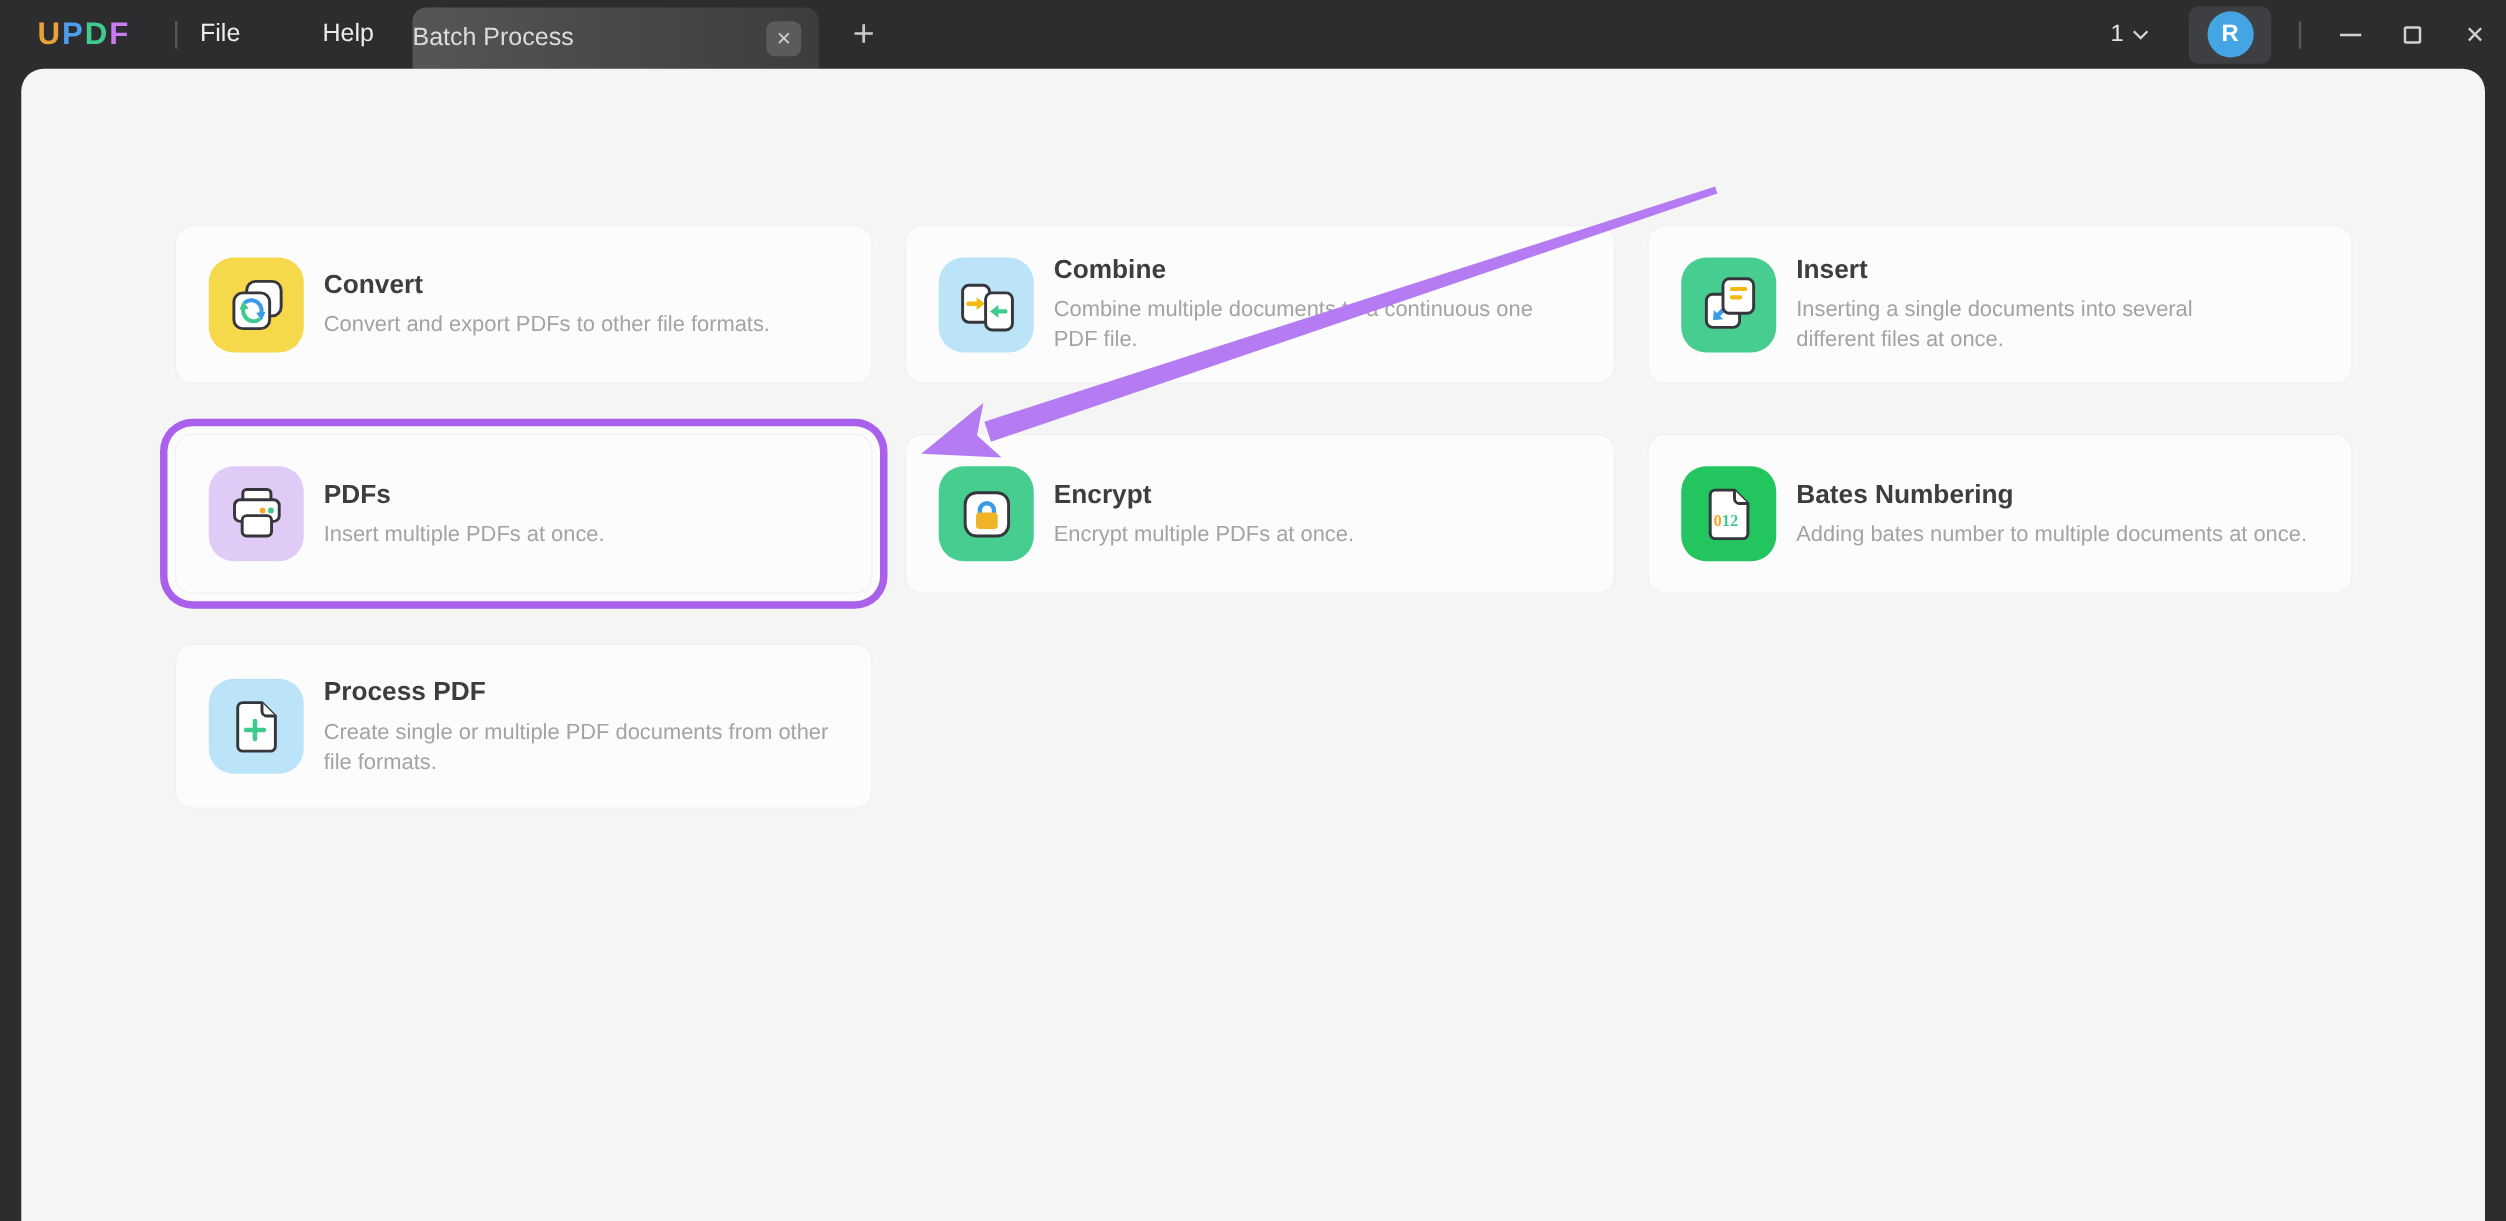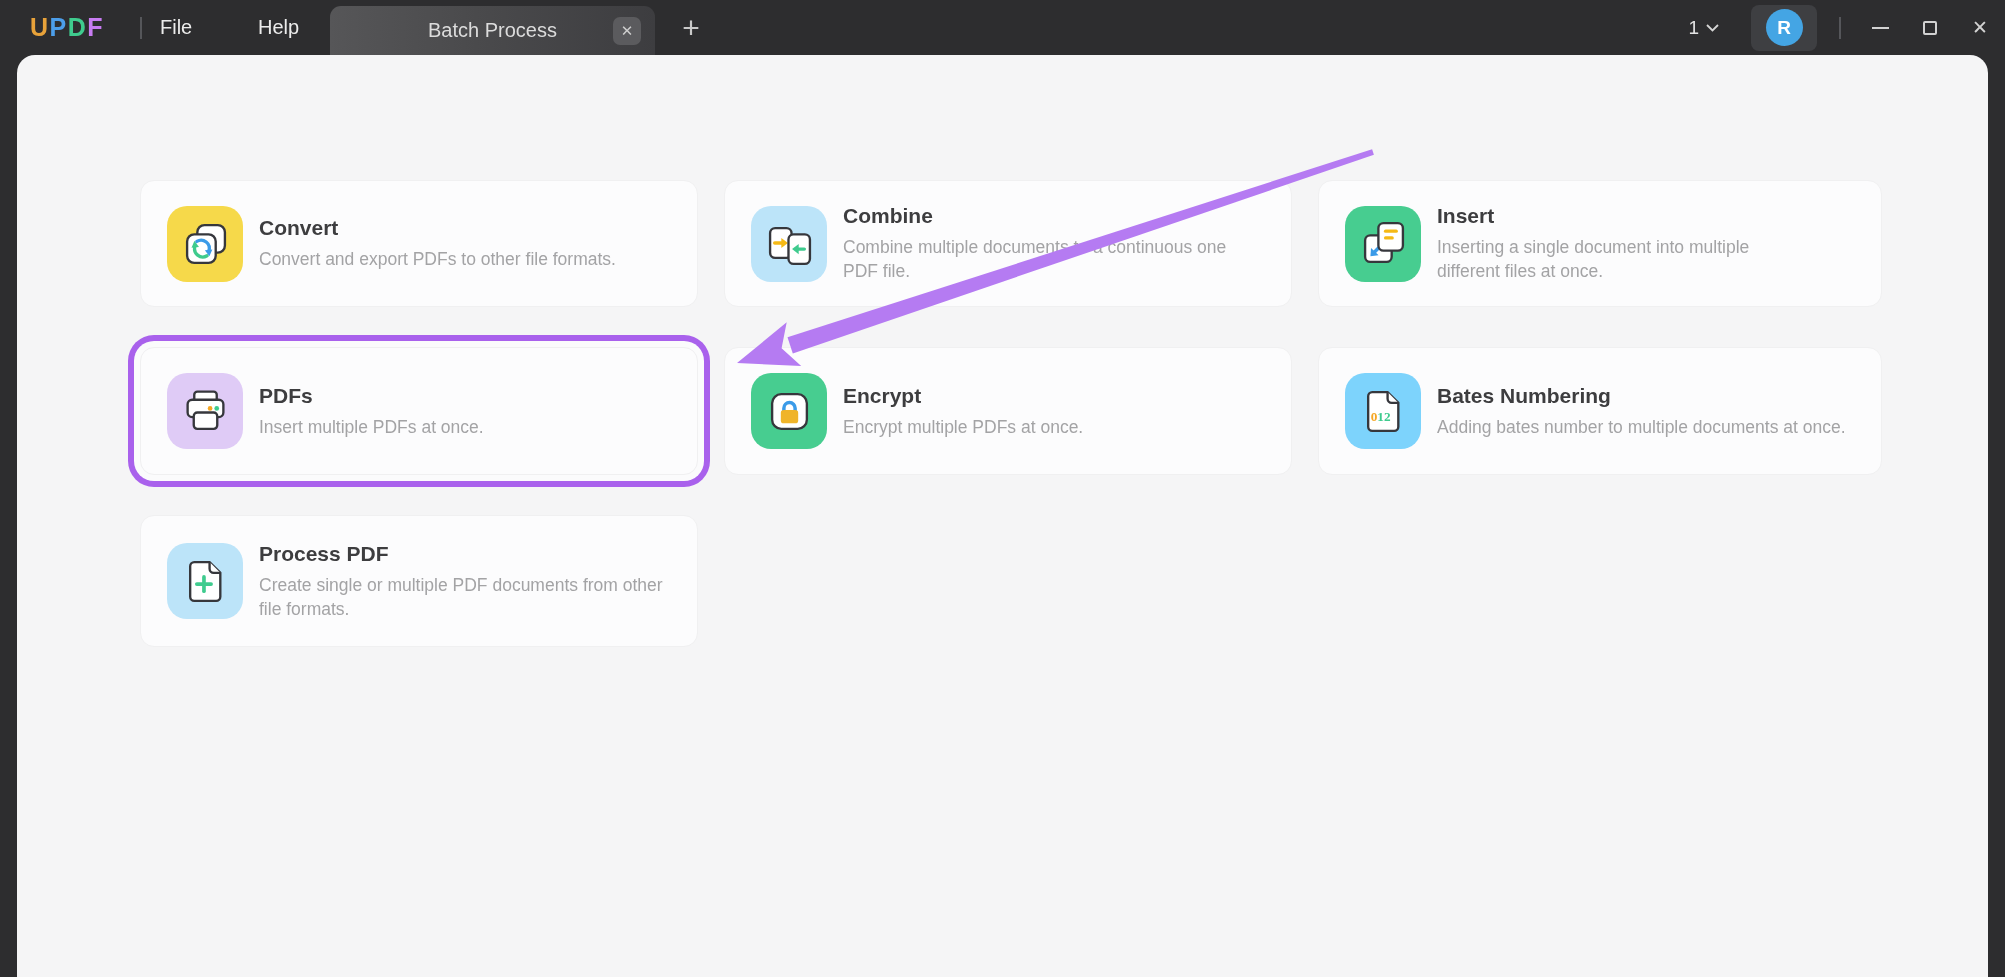--- a/index.html
+++ b/index.html
@@ -10,21 +10,21 @@
   
   .titlebar { position:absolute; left:0; top:0; width:2005px; height:55px; }
   .logo { position:absolute; left:30px; top:0; height:55px; display:flex; align-items:center;
           font-size:25px; font-weight:800; letter-spacing:1.5px; }
   .tb-divider { position:absolute; top:17px; width:2px; height:22px; background:#55565a; }
   .menu-item { position:absolute; top:0; height:55px; display:flex; align-items:center;
                color:#ececec; font-size:20px; cursor:default; padding:0 12px; }
   .tab { position:absolute; left:330px; top:6px; width:325px; height:49px;
          border-radius:11px 11px 0 0;
          background:linear-gradient(90deg,#565658 0%,#4a4a4c 45%,#3d3d40 100%);
-         display:flex; align-items:center; justify-content:center; }
+         display:flex; align-items:center; }
   .tab-label { color:#dcdcdc; font-size:20px; }
   .tab-close { position:absolute; right:14px; top:11px; width:28px; height:28px; border-radius:7px;
                background:#5b5b5e; color:#cfcfcf; font-size:15px; display:flex;
                align-items:center; justify-content:center; }
   .new-tab { position:absolute; left:668px; top:0; width:46px; height:55px; color:#c9c9c9;
              font-size:30px; font-weight:300; display:flex; align-items:center; justify-content:center; }
   .tb-right { position:absolute; right:0; top:0; height:55px; display:flex; align-items:center; }
   .page-dd { display:flex; align-items:center; gap:7px; color:#e3e3e3; font-size:19px; margin-right:32px; }
   .chevron { width:13px; height:8px; }
   .avatar-wrap { width:66px; height:46px; border-radius:8px; background:#3e3f42;
@@ -157,21 +157,21 @@
           <rect class="ico-stroke" x="5" y="15" width="26" height="26" rx="5"></rect>
           <line x1="21" y1="24.5" x2="13.5" y2="32" stroke="#3B9BE8" stroke-width="3.4" stroke-linecap="round"></line>
           <polygon points="10.2,35.5 10.8,27.5 18.2,34.6" fill="#3B9BE8"></polygon>
           <rect class="ico-stroke" x="18" y="3" width="24" height="27" rx="5"></rect>
           <line x1="25" y1="11" x2="35.5" y2="11" stroke="#F5B915" stroke-width="3.2" stroke-linecap="round"></line>
           <line x1="25" y1="17.5" x2="31.5" y2="17.5" stroke="#F5B915" stroke-width="3.2" stroke-linecap="round"></line>
         </svg>
       </div>
       <div class="card-text">
         <div class="card-title">Insert</div>
-        <div class="card-desc w360">Inserting a single document into multiple different files at once.</div>
+        <div class="card-desc w360">Inserting a single documents into several different files at once.</div>
       </div>
     </div>
 
     <div class="card highlighted">
       <div class="icon-tile" style="background-color: rgb(223, 203, 246);">
         <svg viewBox="0 0 46 46">
           <rect class="ico-stroke" x="12" y="3.5" width="22" height="12" rx="3"></rect>
           <rect class="ico-stroke" x="5.5" y="11.5" width="35" height="17" rx="4.5"></rect>
           <circle cx="27.5" cy="20" r="2.3" fill="#F5A623" stroke="none"></circle>
           <circle cx="34" cy="20" r="2.3" fill="#3FCB8E" stroke="none"></circle>
@@ -192,21 +192,21 @@
           <rect x="14.5" y="21.5" width="17" height="13" rx="2.8" fill="#F0B429" stroke="none"></rect>
         </svg>
       </div>
       <div class="card-text">
         <div class="card-title">Encrypt</div>
         <div class="card-desc w440">Encrypt multiple PDFs at once.</div>
       </div>
     </div>
 
     <div class="card">
-      <div class="icon-tile" style="background-color: #7dd3fc;">
+      <div class="icon-tile" style="background-color: #22c55e;">
         <svg viewBox="0 0 46 46">
           <path class="ico-stroke" d="M12,4 h15 l10.5,10.5 V38 a4,4 0 0 1 -4,4 H12 a4,4 0 0 1 -4,-4 V8 a4,4 0 0 1 4,-4 z"></path>
           <path class="ico-stroke" d="M27,4 v6.5 a4,4 0 0 0 4,4 h6.5" fill="none"></path>
           <text x="10.5" y="32" font-family="Liberation Serif, serif" font-weight="700" font-size="13">
             <tspan fill="#F5A623">0</tspan><tspan fill="#3FCB8E">12</tspan>
           </text>
         </svg>
       </div>
       <div class="card-text">
         <div class="card-title">Bates Numbering</div>

